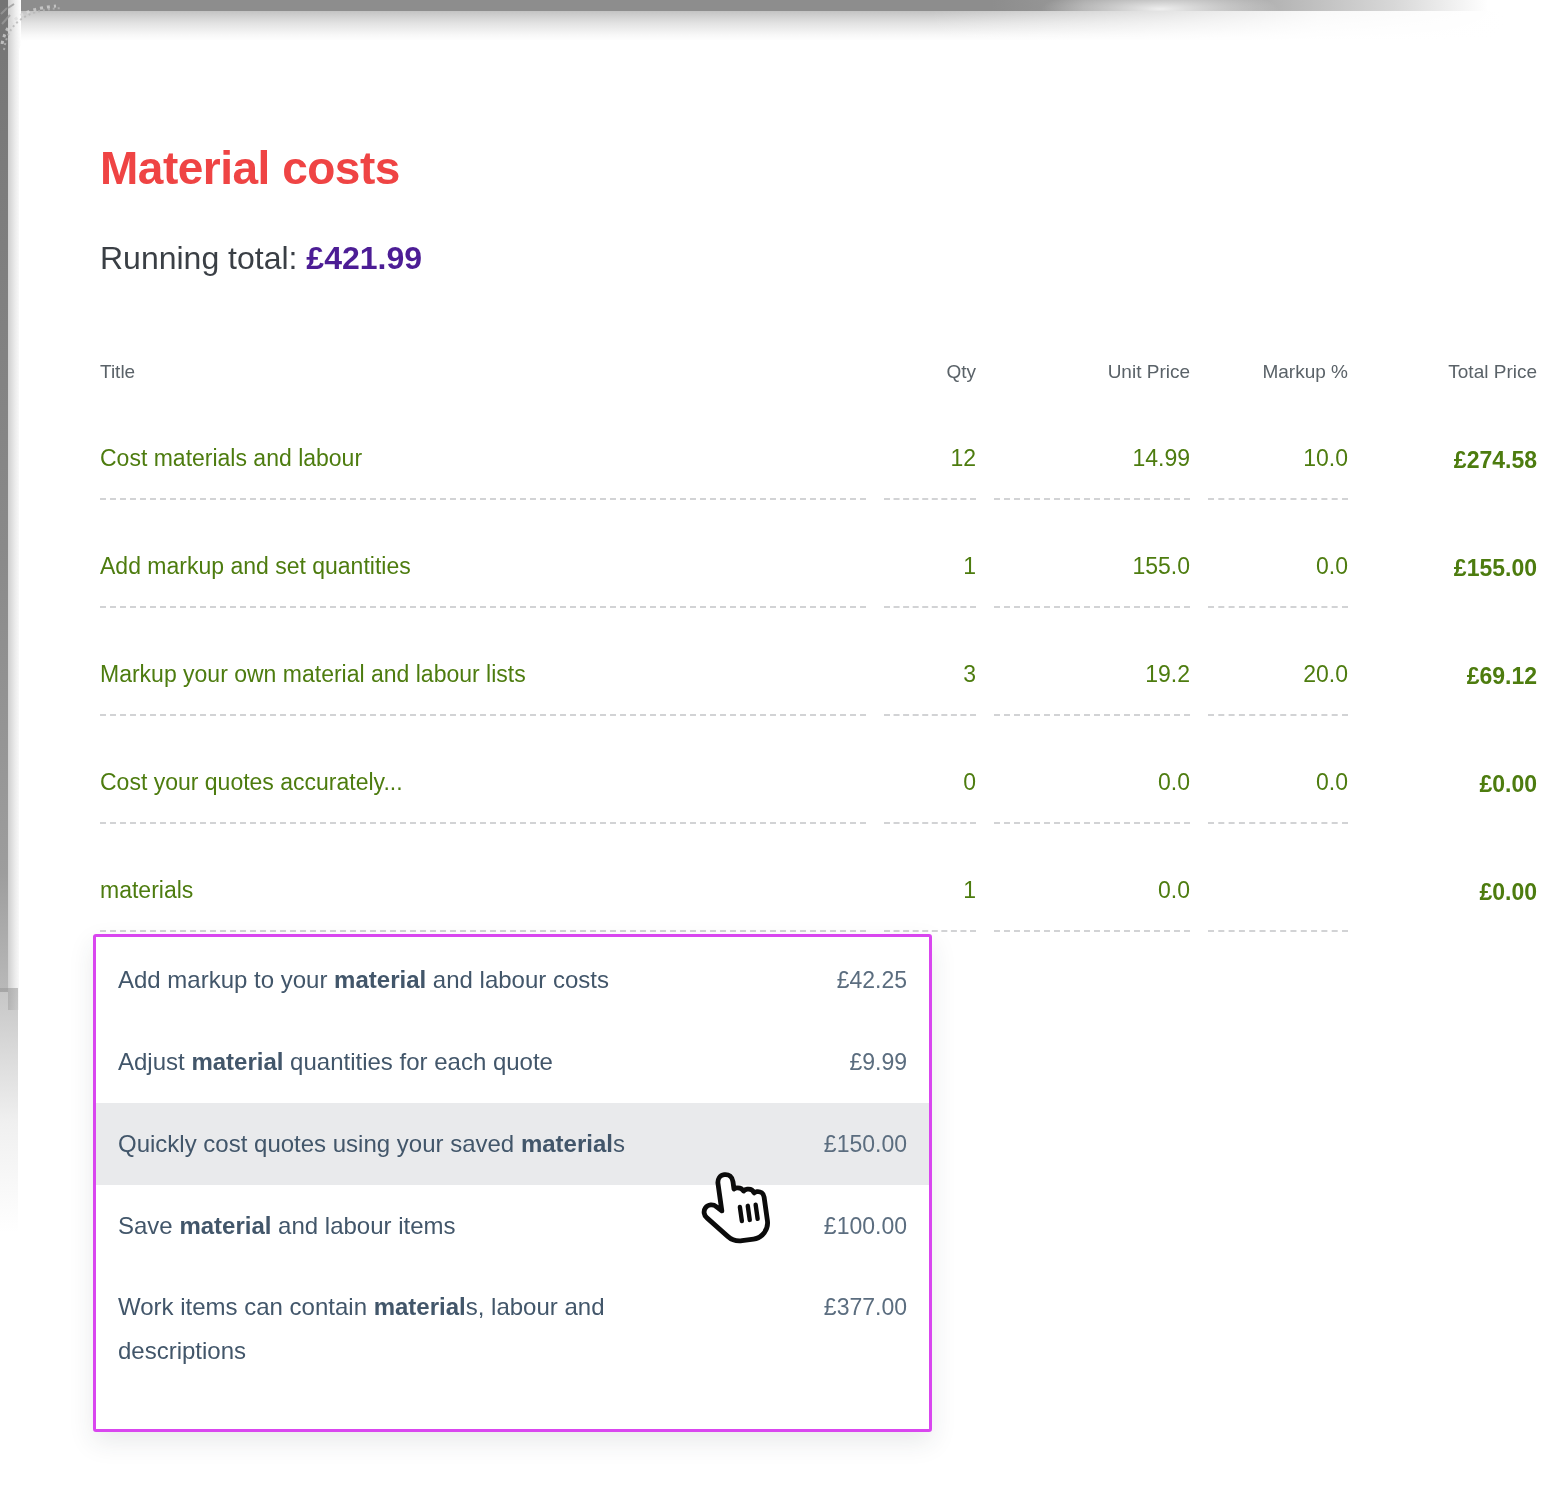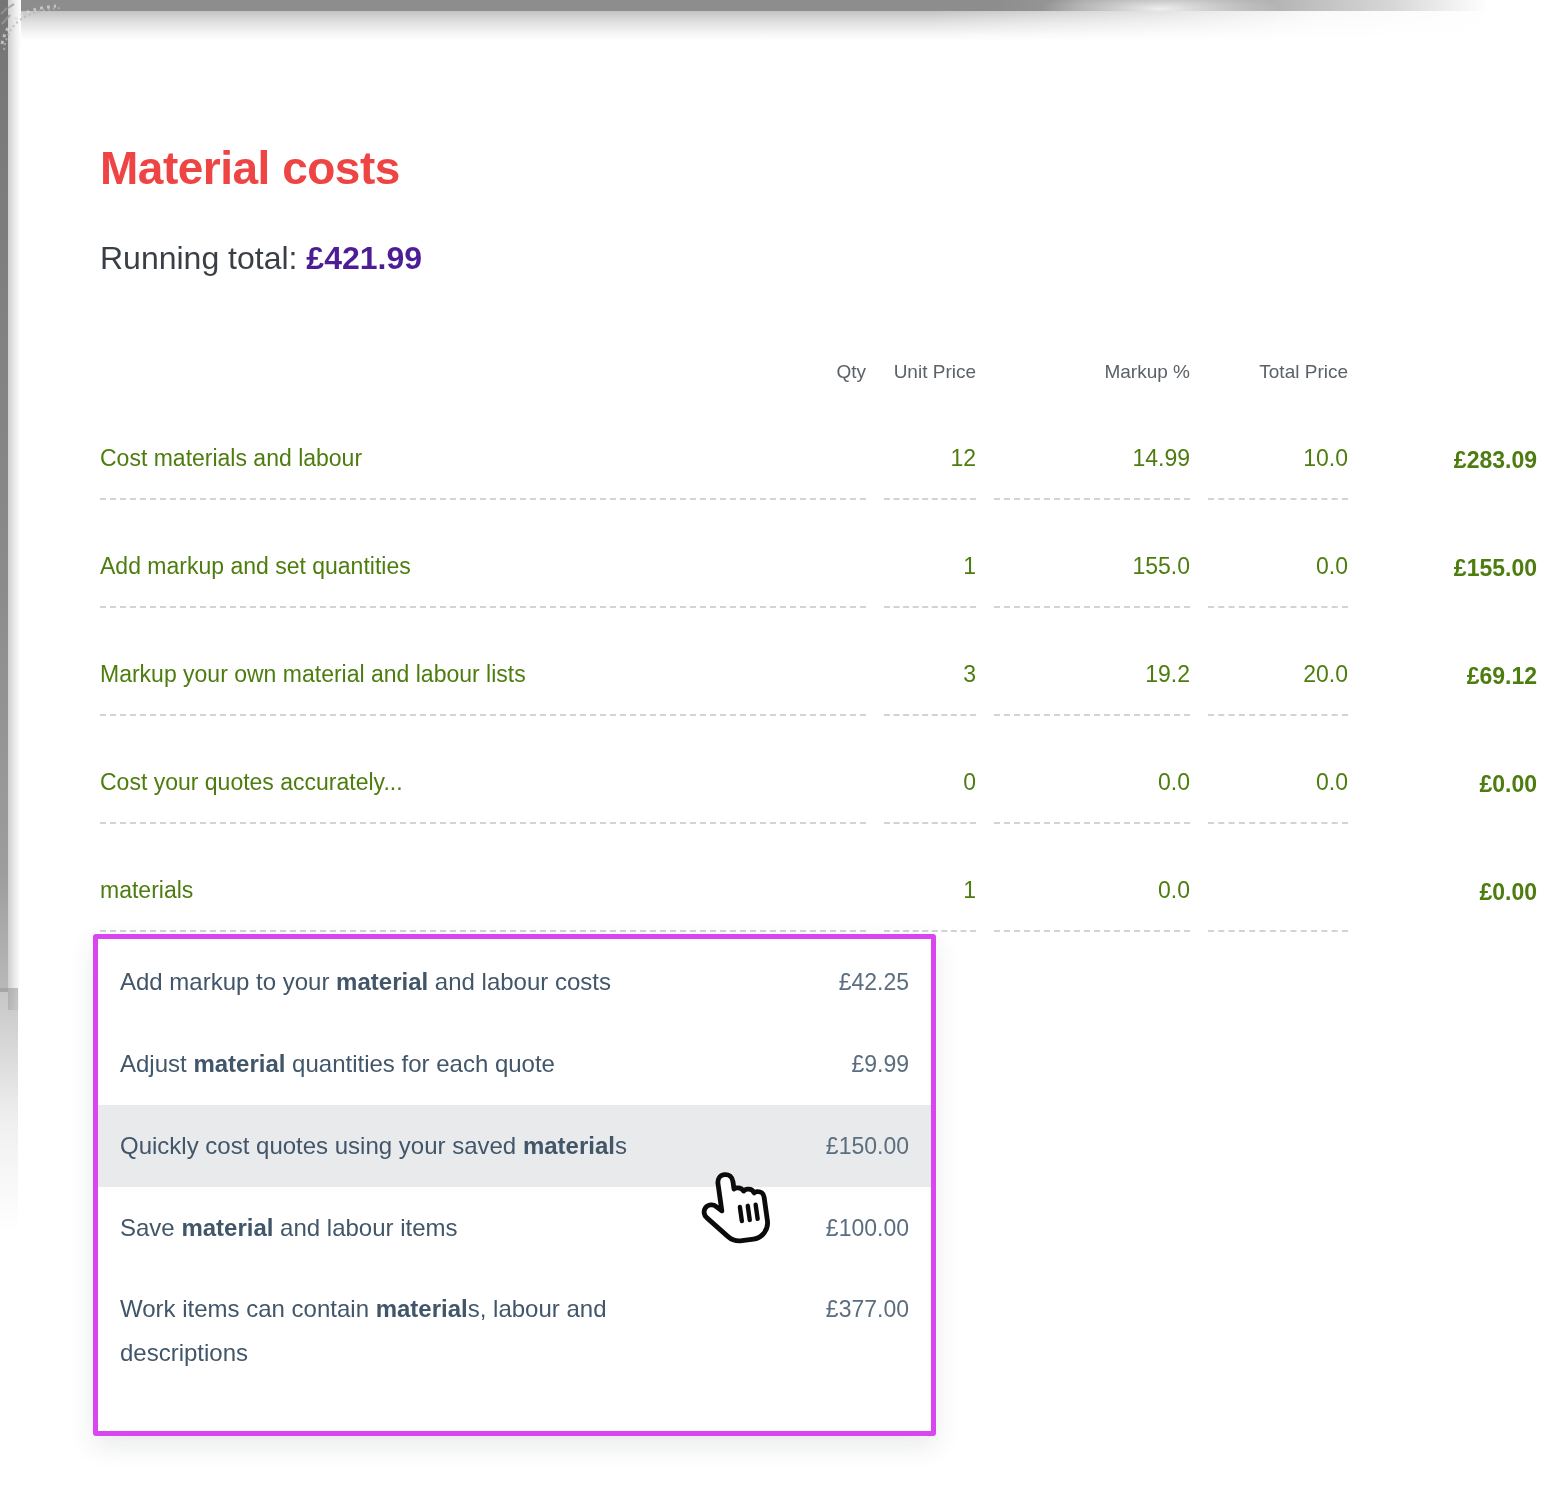--- a/index.html
+++ b/index.html
@@ -38,21 +38,21 @@
   .t-head .cell{font-size:19px;color:#5a6268;display:flex;align-items:center;}
   .t-data{height:108px;}
   .t-data .cell{display:flex;align-items:flex-end;padding-bottom:26px;font-size:23px;color:#4d7c0f;}
   .cell.dashed{border-bottom:2px dashed #d2d3d5;}
   .c-num,.c-total{justify-content:flex-end;text-align:right;}
   .c-total{font-weight:700;color:#17191d;}
   .t-head .c-total{font-weight:400;color:#5a6268;}
 
   
   .dropdown{position:absolute;left:74px;top:894px;width:833px;background:#fff;
-    border:5px solid #d946ef;border-radius:3px;box-shadow:0 10px 26px rgba(40,45,60,.10);
+    border:3px solid #d946ef;border-radius:3px;box-shadow:0 10px 26px rgba(40,45,60,.10);
     padding:2px 0 6px 0;z-index:5;}
   .dd-item{min-height:82px;display:flex;align-items:center;justify-content:space-between;
     padding:0 22px;font-size:24px;color:#42566a;cursor:pointer;}
   .dd-item .b{font-weight:700;}
   .dd-text{line-height:44px;}
   .dd-price{font-size:23px;color:#5b6d7f;white-space:nowrap;margin-left:16px;}
   .dd-highlight{background:#e9eaec;}
   .dd-tall{min-height:124px;align-items:flex-start;padding-top:18px;padding-bottom:14px;}
   .dd-tall .dd-text{display:block;width:600px;}
   .dd-tall .dd-price{line-height:44px;}
@@ -81,32 +81,33 @@
 
     <h1 class="page-title">Material costs</h1>
 
     <div class="running-total">
       <span>Running total:</span>
       <span class="rt-value">£421.99</span>
     </div>
 
     <div class="cost-table">
       <div class="t-row t-head">
+        <div class="cell c-title">Title</div>
         <div class="cell c-num">Qty</div>
         <div class="cell c-num">Unit Price</div>
         <div class="cell c-num">Markup %</div>
         <div class="cell c-total">Total Price</div>
       </div>
       <div id="table-rows">
           <div class="t-row t-data">
             <div class="cell c-title dashed">Cost materials and labour</div>
             <div class="cell c-num dashed">12</div>
             <div class="cell c-num dashed">14.99</div>
             <div class="cell c-num dashed">10.0</div>
-            <div class="cell c-total">£283.09</div>
+            <div class="cell c-total">£274.58</div>
           </div>
           <div class="t-row t-data">
             <div class="cell c-title dashed">Add markup and set quantities</div>
             <div class="cell c-num dashed">1</div>
             <div class="cell c-num dashed">155.0</div>
             <div class="cell c-num dashed">0.0</div>
             <div class="cell c-total">£155.00</div>
           </div>
           <div class="t-row t-data">
             <div class="cell c-title dashed">Markup your own material and labour lists</div>

